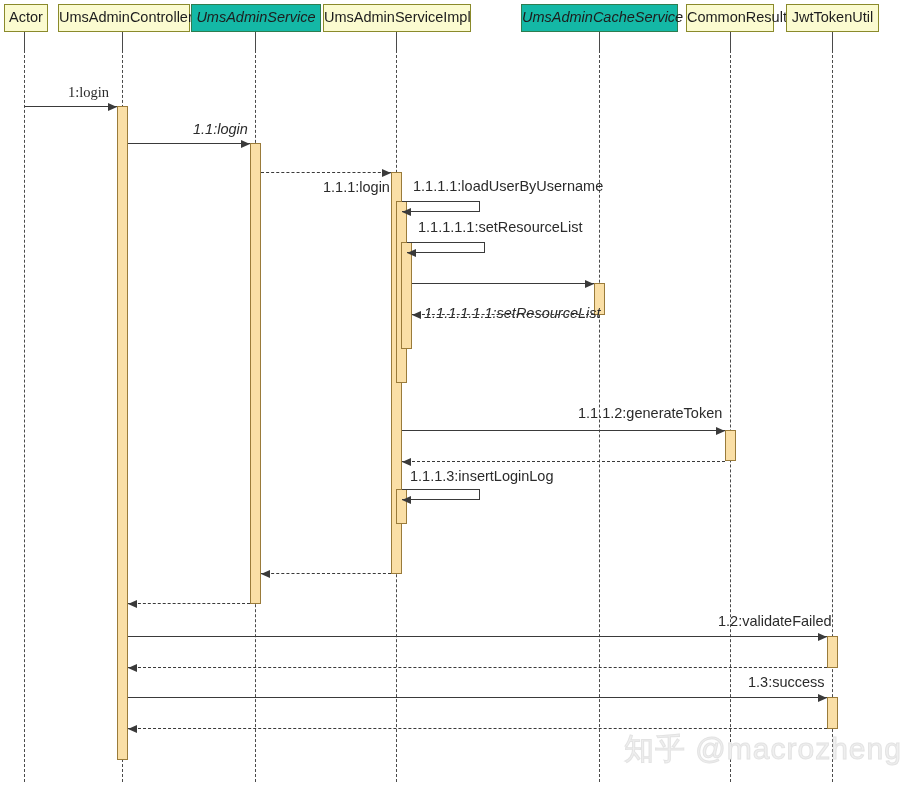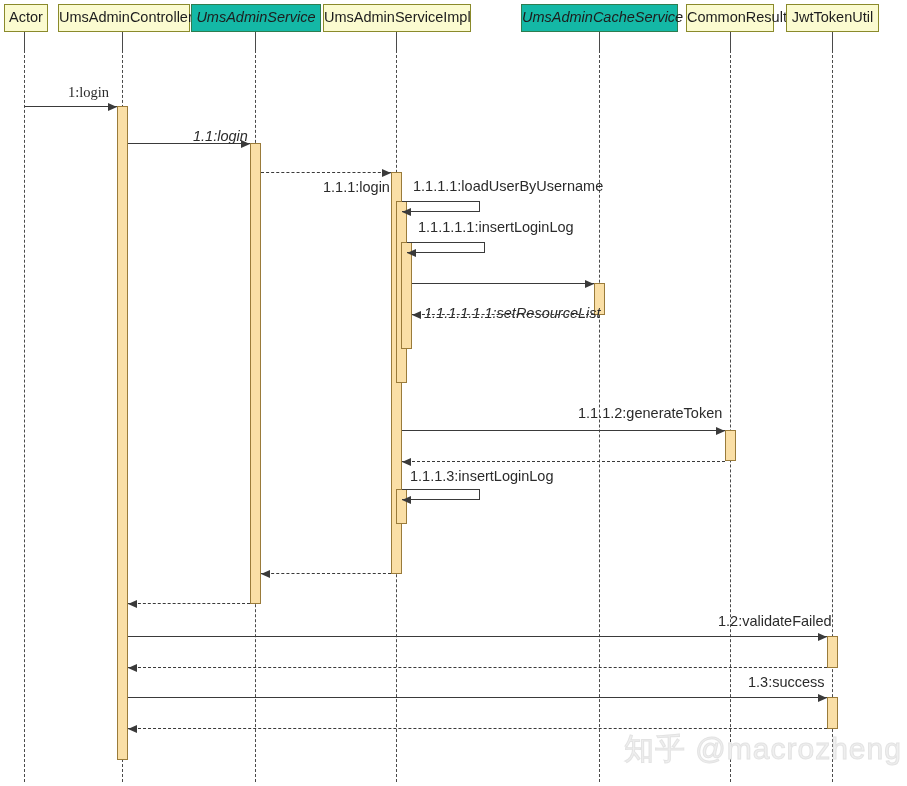--- a/index.html
+++ b/index.html
@@ -161,30 +161,30 @@
       <div class="activation" style="left: 396px; top: 489px; height: 35px;"></div>
       <div class="activation" style="left: 827px; top: 636px; height: 32px;"></div>
       <div class="activation" style="left: 827px; top: 697px; height: 32px;"></div>
     </div>
   <div id="messages-layer">
       <div class="msg-line" style="left: 24px; top: 106px; width: 93px;"></div>
       <div class="arrow right" style="top: 102.5px; left: 108px;"></div>
       <div class="msg-label" style="left: 68px; top: 84px; font-family: Liberation Serif, serif;">1:login</div>
       <div class="msg-line" style="left: 128px; top: 143px; width: 122px;"></div>
       <div class="arrow right" style="top: 139.5px; left: 241px;"></div>
-      <div class="msg-label ital" style="left: 193px; top: 121px; margin-top: 7px;">1.1:login</div>
+      <div class="msg-label ital" style="left: 193px; top: 121px;">1.1:login</div>
       <div class="msg-line ret" style="left: 261px; top: 172px; width: 130px;"></div>
       <div class="arrow right" style="top: 168.5px; left: 382px;"></div>
       <div class="msg-label" style="left: 323px; top: 147px; margin-top: 32px;">1.1.1:login</div>
       <div class="selfloop" style="left: 402px; top: 201px; width: 78px; height: 11px;"></div>
       <div class="arrow left" style="left: 402px; top: 207.5px;"></div>
       <div class="msg-label" style="left: 413px; top: 178px;">1.1.1.1:loadUserByUsername</div>
       <div class="selfloop" style="left: 407px; top: 242px; width: 78px; height: 11px;"></div>
       <div class="arrow left" style="left: 407px; top: 248.5px;"></div>
-      <div class="msg-label" style="left: 418px; top: 219px;">1.1.1.1.1:insertLoginLog</div>
+      <div class="msg-label" style="left: 418px; top: 219px;">1.1.1.1.1:setResourceList</div>
       <div class="msg-line" style="left: 412px; top: 283px; width: 182px;"></div>
       <div class="arrow right" style="top: 279.5px; left: 585px;"></div>
       <div class="msg-label ital" style="left: 424px; top: 261px; margin-top: 44px;">1.1.1.1.1.1:setResourceList</div>
       <div class="msg-line ret" style="left: 412px; top: 314px; width: 182px;"></div>
       <div class="arrow left" style="top: 310.5px; left: 412px;"></div>
       <div class="msg-line" style="left: 402px; top: 430px; width: 323px;"></div>
       <div class="arrow right" style="top: 426.5px; left: 716px;"></div>
       <div class="msg-label" style="left: 578px; top: 405px;">1.1.1.2:generateToken</div>
       <div class="msg-line ret" style="left: 402px; top: 461px; width: 323px;"></div>
       <div class="arrow left" style="top: 457.5px; left: 402px;"></div>

